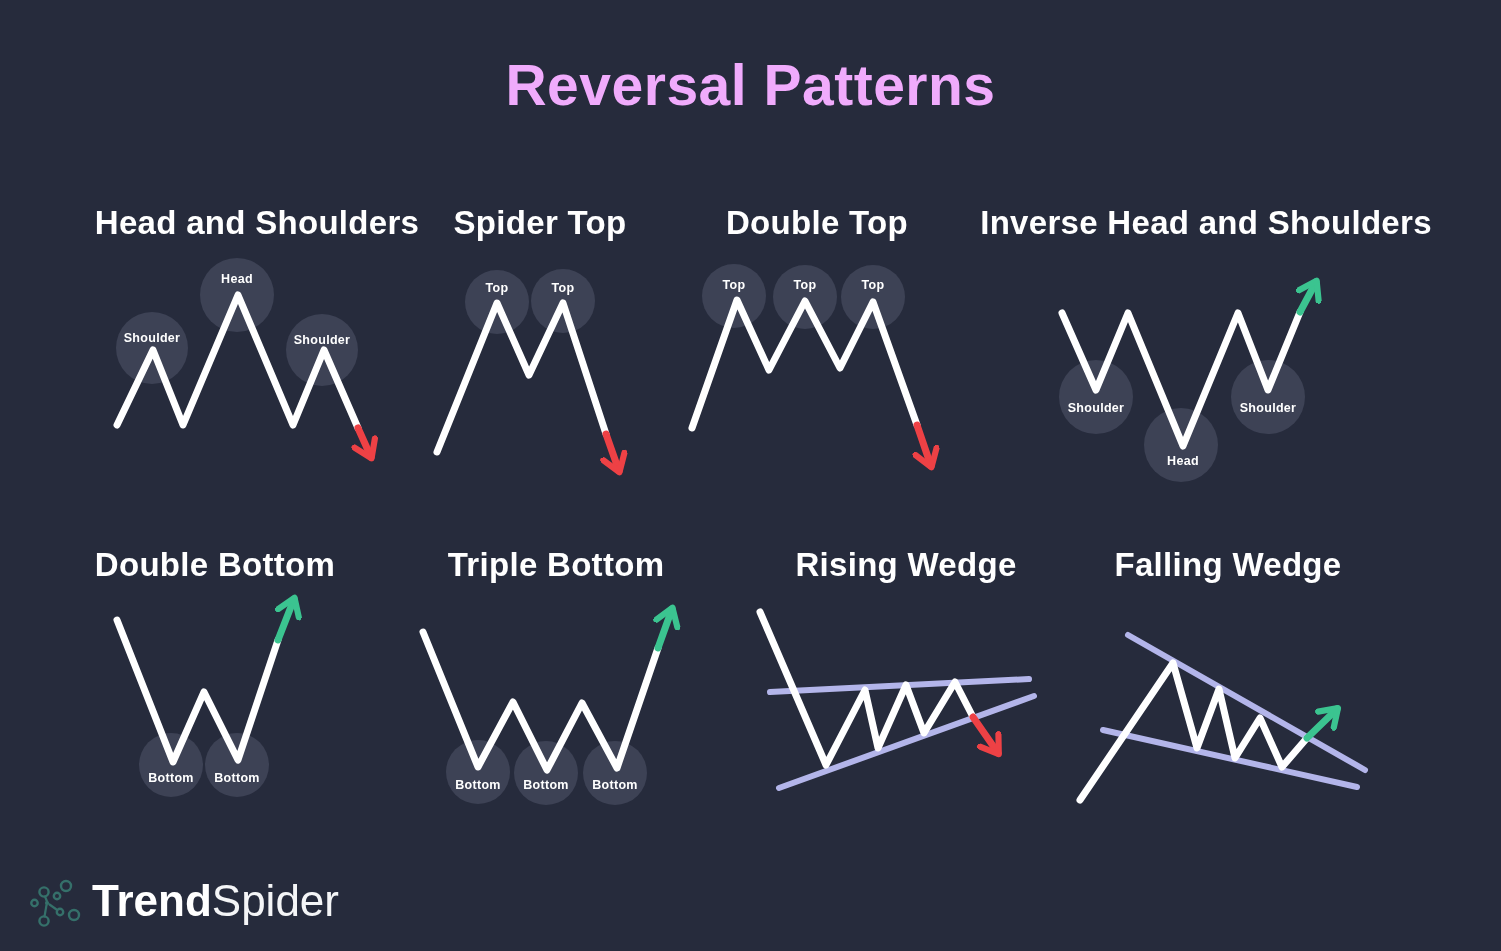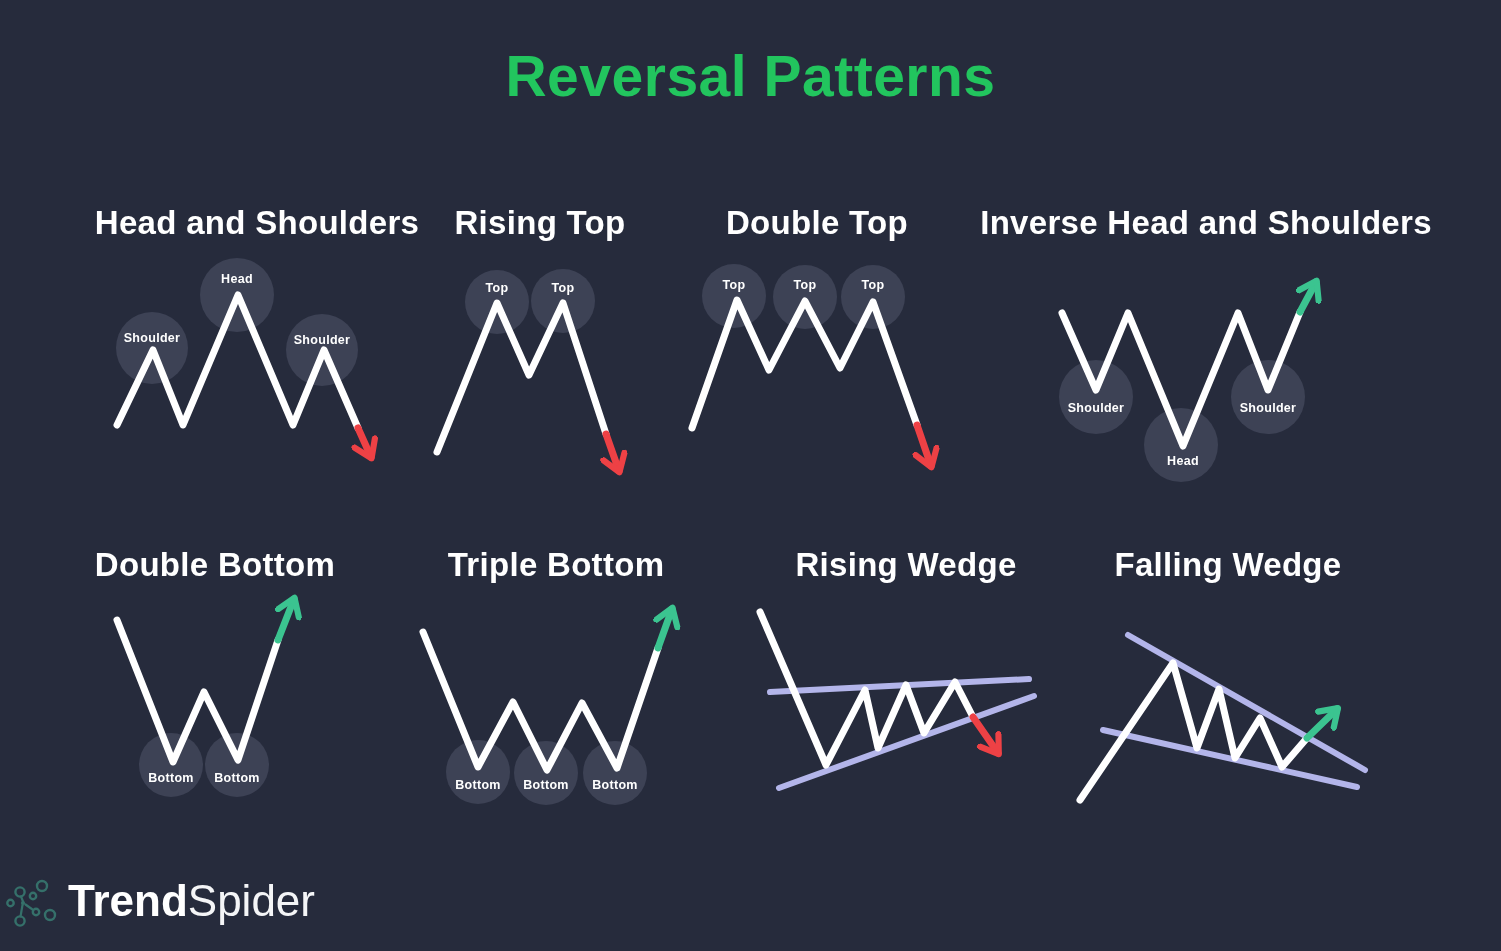--- a/index.html
+++ b/index.html
@@ -2,40 +2,40 @@
 <html><head>
 <meta charset="utf-8">
 <title>Reversal Patterns</title>
 <style>
   html,body{margin:0;padding:0;background:#262b3c;}
   .canvas{
     position:relative;width:1501px;height:951px;background:#262b3c;
     font-family:"Liberation Sans",sans-serif;overflow:hidden;
   }
   .main-title{
-    position:absolute;left:0;right:0;top:38px;margin:3px;
-    text-align:center;color:#22c55e;font-size:57px;font-weight:700;
+    position:absolute;left:0;right:0;top:38px;margin:12px;
+    text-align:center;color:#f0abfc;font-size:57px;font-weight:700;
     letter-spacing:0.5px;line-height:70px;
   }
   .panel-title{
     position:absolute;transform:translateX(-50%);
     color:#ffffff;font-size:33px;font-weight:600;white-space:nowrap;
     letter-spacing:0.3px;line-height:34px;
   }
   svg.diagram{position:absolute;overflow:visible;}
   .price-line{fill:none;stroke:#ffffff;stroke-width:7;stroke-linecap:round;stroke-linejoin:round;}
   .down-arrow{fill:none;stroke:#ee4145;stroke-width:7;stroke-linecap:round;}
   .up-arrow{fill:none;stroke:#3bc490;stroke-width:7;stroke-linecap:round;}
   .trendline{fill:none;stroke:#b3b5ea;stroke-width:6;stroke-linecap:round;}
   .node{fill:#3d4255;}
   .node-label{
     fill:#ffffff;font-size:12.5px;font-weight:700;text-anchor:middle;
     font-family:"Liberation Sans",sans-serif;letter-spacing:0.3px;
   }
-  .logo{position:absolute;left:6px;top:874px;width:420px;height:60px;}
+  .logo{position:absolute;left:30px;top:874px;width:420px;height:60px;}
   .logo-icon{position:absolute;left:0;top:0;}
   .logo-ring{fill:none;stroke:#35706a;stroke-width:2.4;}
   .logo-line{stroke:#35706a;stroke-width:2.2;stroke-linecap:round;}
   .logo-dot{fill:#35706a;}
   .logo-text{
     position:absolute;left:62px;top:4px;color:#ffffff;font-size:44px;line-height:46px;
     white-space:nowrap;
   }
   .logo-text .bold{font-weight:700;}
   .logo-text .light{font-weight:400;color:#f4f5f7;}
@@ -52,21 +52,21 @@
       </marker>
       <marker id="arrow-green" viewBox="0 0 10 10" refX="6.5" refY="5" markerWidth="4" markerHeight="4" orient="auto-start-reverse">
         <path d="M1,1 L7,5 L1,9" fill="none" stroke="#3bc490" stroke-width="2.2" stroke-linecap="round" stroke-linejoin="round"></path>
       </marker>
     </defs>
   </svg>
 
   <h1 class="main-title">Reversal Patterns</h1>
 
   <div class="panel-title" style="left:257px;top:206px">Head and Shoulders</div>
-  <div class="panel-title" style="left:540px;top:206px">Rising Top</div>
+  <div class="panel-title" style="left:540px;top:206px">Spider Top</div>
   <div class="panel-title" style="left:817px;top:206px">Double Top</div>
   <div class="panel-title" style="left:1206px;top:206px">Inverse Head and Shoulders</div>
 
   <div class="panel-title" style="left:215px;top:548px">Double Bottom</div>
   <div class="panel-title" style="left:906px;top:548px">Rising Wedge</div>
   <div class="panel-title" style="left:556px;top:548px">Triple Bottom</div>
   <div class="panel-title" style="left:1228px;top:548px">Falling Wedge</div>
 
   <svg class="diagram" style="left:95px;top:250px" width="300" height="235" viewBox="0 0 300 235">
     <circle class="node" cx="57" cy="98" r="36"></circle>

